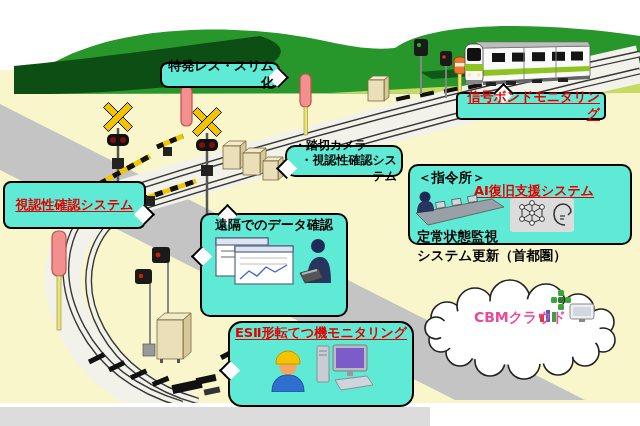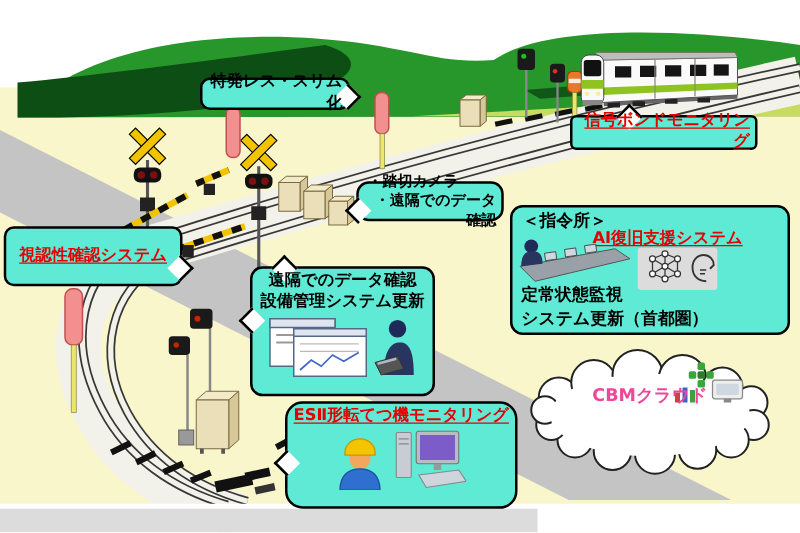--- a/index.html
+++ b/index.html
@@ -255,28 +255,27 @@
   </div>
 
   <div class="bubble" style="left:3px;top:181px;width:143px;height:48px;font-size:13px;">
     <span class="tail tail-right" style="top:24px;"></span>
     <span class="inner red">視認性確認システム</span>
   </div>
 
   <div class="bubble" style="left:285px;top:145px;width:118px;height:32px;font-size:12px;border-radius:10px;align-items:flex-start;padding-left:7px;">
     <span class="tail tail-left" style="top:14px;"></span>
     <span class="inner">・踏切カメラ</span>
-    <span class="inner">・遠隔でのデータ確認</span>
+    <span class="inner">・視認性確認システム</span>
   </div>
 
   <div class="bubble" style="left:200px;top:213px;width:148px;height:104px;font-size:13px;border-radius:10px;justify-content:flex-start;">
     <span class="tail tail-up" style="left:18px;"></span>
     <span class="tail tail-left" style="top:34px;"></span>
     <span class="inner">遠隔でのデータ確認</span>
-    <span class="inner">設備管理システム更新</span>
     <span class="inner" style="display:flex;gap:4px;margin-top:3px;align-items:flex-end;">
       <svg width="80" height="48" viewBox="0 0 80 48">
         <rect x="1" y="1" width="52" height="38" fill="#fff" stroke="#55688a" stroke-width="1.2"></rect>
         <rect x="1" y="1" width="52" height="7" fill="#dfe5ef" stroke="#55688a" stroke-width="1.2"></rect>
         <line x1="6" y1="14" x2="24" y2="14" stroke="#999" stroke-width="1.5"></line>
         <line x1="6" y1="20" x2="20" y2="20" stroke="#999" stroke-width="1.5"></line>
         <rect x="20" y="9" width="58" height="38" fill="#fff" stroke="#55688a" stroke-width="1.2"></rect>
         <rect x="20" y="9" width="58" height="6" fill="#dfe5ef" stroke="#55688a" stroke-width="1.2"></rect>
         <line x1="25" y1="21" x2="72" y2="21" stroke="#bbb" stroke-width="1"></line>
         <line x1="25" y1="27" x2="72" y2="27" stroke="#bbb" stroke-width="1"></line>
@@ -284,21 +283,21 @@
       </svg>
       <svg width="34" height="48" viewBox="0 0 34 48">
         <circle cx="19" cy="9" r="7" fill="#1e2a57"></circle>
         <path d="M8,46 C8,26 14,20 21,20 C28,20 32,26 32,46 Z" fill="#27355f"></path>
         <polygon points="1,36 19,31 24,41 6,46" fill="#555" stroke="#333" stroke-width="0.8"></polygon>
         <line x1="3" y1="37" x2="18" y2="33" stroke="#aeb8c4" stroke-width="2"></line>
       </svg>
     </span>
   </div>
 
-  <div class="bubble" style="left:408px;top:164px;width:224px;height:104px;border-radius:10px;align-items:flex-start;justify-content:flex-start;padding:0;">
+  <div class="bubble" style="left:408px;top:164px;width:224px;height:81px;border-radius:10px;align-items:flex-start;justify-content:flex-start;padding:0;">
     <span style="position:absolute;left:8px;top:3px;font-size:13.5px;">＜指令所＞</span>
     <span class="red" style="position:absolute;left:64px;top:17px;font-size:13px;">AI復旧支援システム</span>
     <svg style="position:absolute;left:4px;top:21px;" width="92" height="40" viewBox="0 0 92 40">
       <polygon points="2,26 78,12 90,20 14,38" fill="#9aa0a8" stroke="#555" stroke-width="0.8"></polygon>
       <rect x="22" y="15" width="9" height="6" fill="#cfd8e0" stroke="#444" stroke-width="0.7" transform="rotate(-8 26 18)"></rect>
       <rect x="38" y="12" width="9" height="6" fill="#cfd8e0" stroke="#444" stroke-width="0.7" transform="rotate(-8 42 15)"></rect>
       <rect x="54" y="9" width="9" height="6" fill="#cfd8e0" stroke="#444" stroke-width="0.7" transform="rotate(-8 58 12)"></rect>
       <circle cx="11" cy="10" r="5.5" fill="#1e2a57"></circle>
       <path d="M3,26 C3,16 7,14 12,14 C17,14 20,16 20,24 Z" fill="#27355f"></path>
     </svg>

